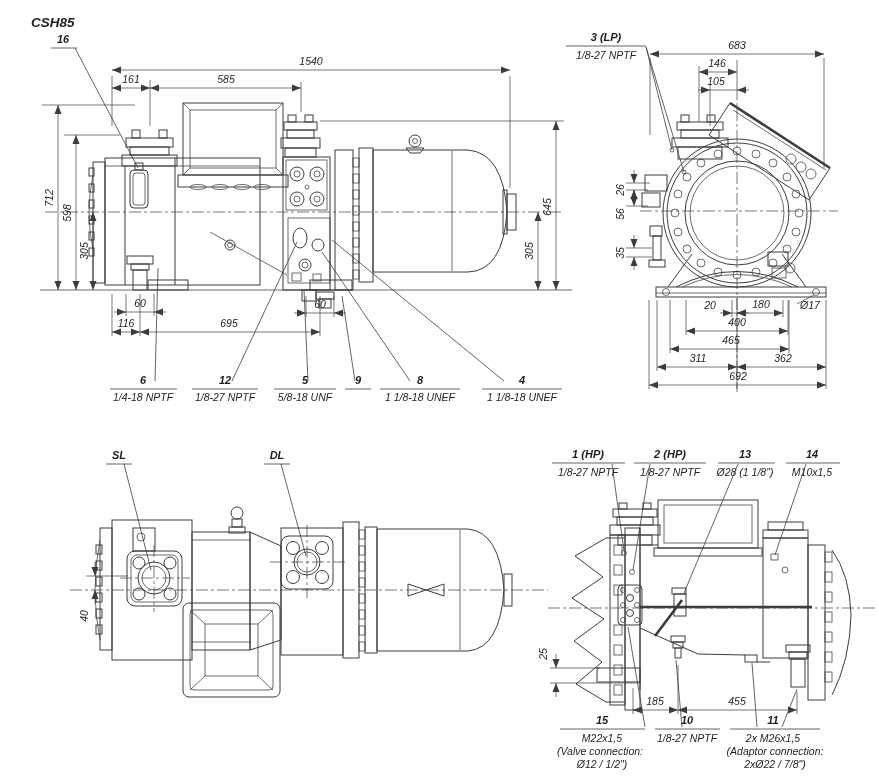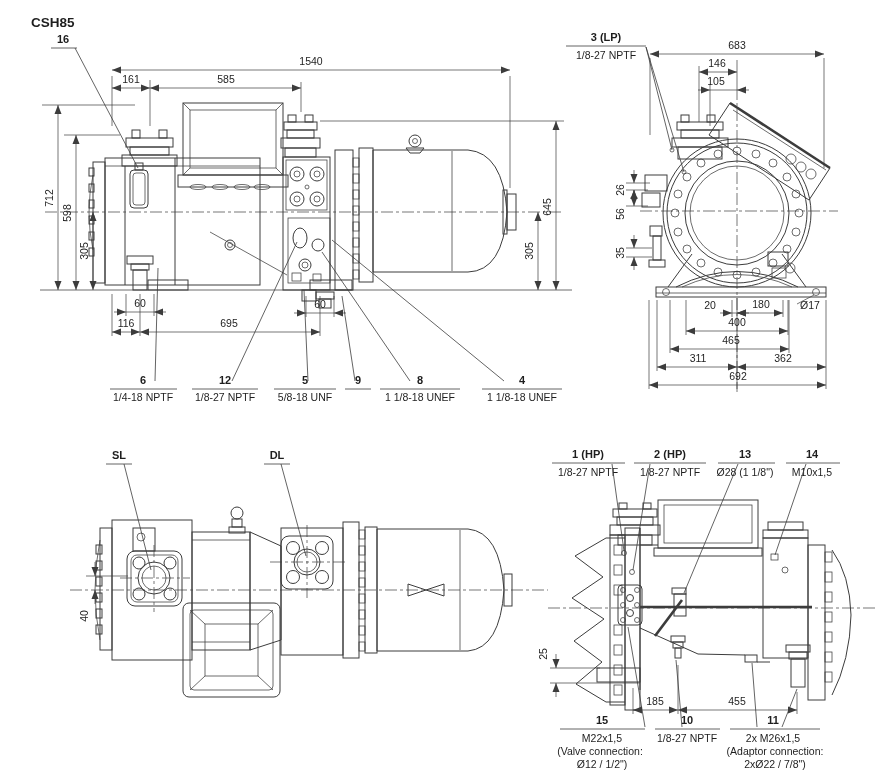--- a/index.html
+++ b/index.html
@@ -1,16 +1,16 @@
 <!DOCTYPE html>
 <html><head>
 <meta charset="utf-8">
 <style>
   html,body{margin:0;padding:0;background:#fff;}
-  .page{width:879px;height:782px;background:#fff;position:relative;font-family:"Liberation Sans",sans-serif;}
+  .page{width:879px;height:782px;background:#fff;position:relative;font-family:"Liberation Sans",sans-serif;font-style:italic;}
   svg{display:block;}
   svg text{font-family:"Liberation Sans",sans-serif;fill:#1e1e1e;font-size:10.5px;text-anchor:middle;}
   svg text.num{font-weight:700;font-size:11px;}
   svg text.ttl{font-weight:700;font-size:13.5px;text-anchor:start;}
   .art *{stroke:#3c3c3c;fill:none;stroke-width:1;}
   .art .thin{stroke-width:0.75;}
   .art .thick{stroke-width:2.6;}
   .cl{stroke:#3c3c3c !important;stroke-width:0.7 !important;stroke-dasharray:12 3 3 3;fill:none;}
   .dim line,.dim path{stroke:#3c3c3c;stroke-width:0.7;fill:none;}
   .ldr{stroke:#3c3c3c;stroke-width:0.8;fill:none;}

